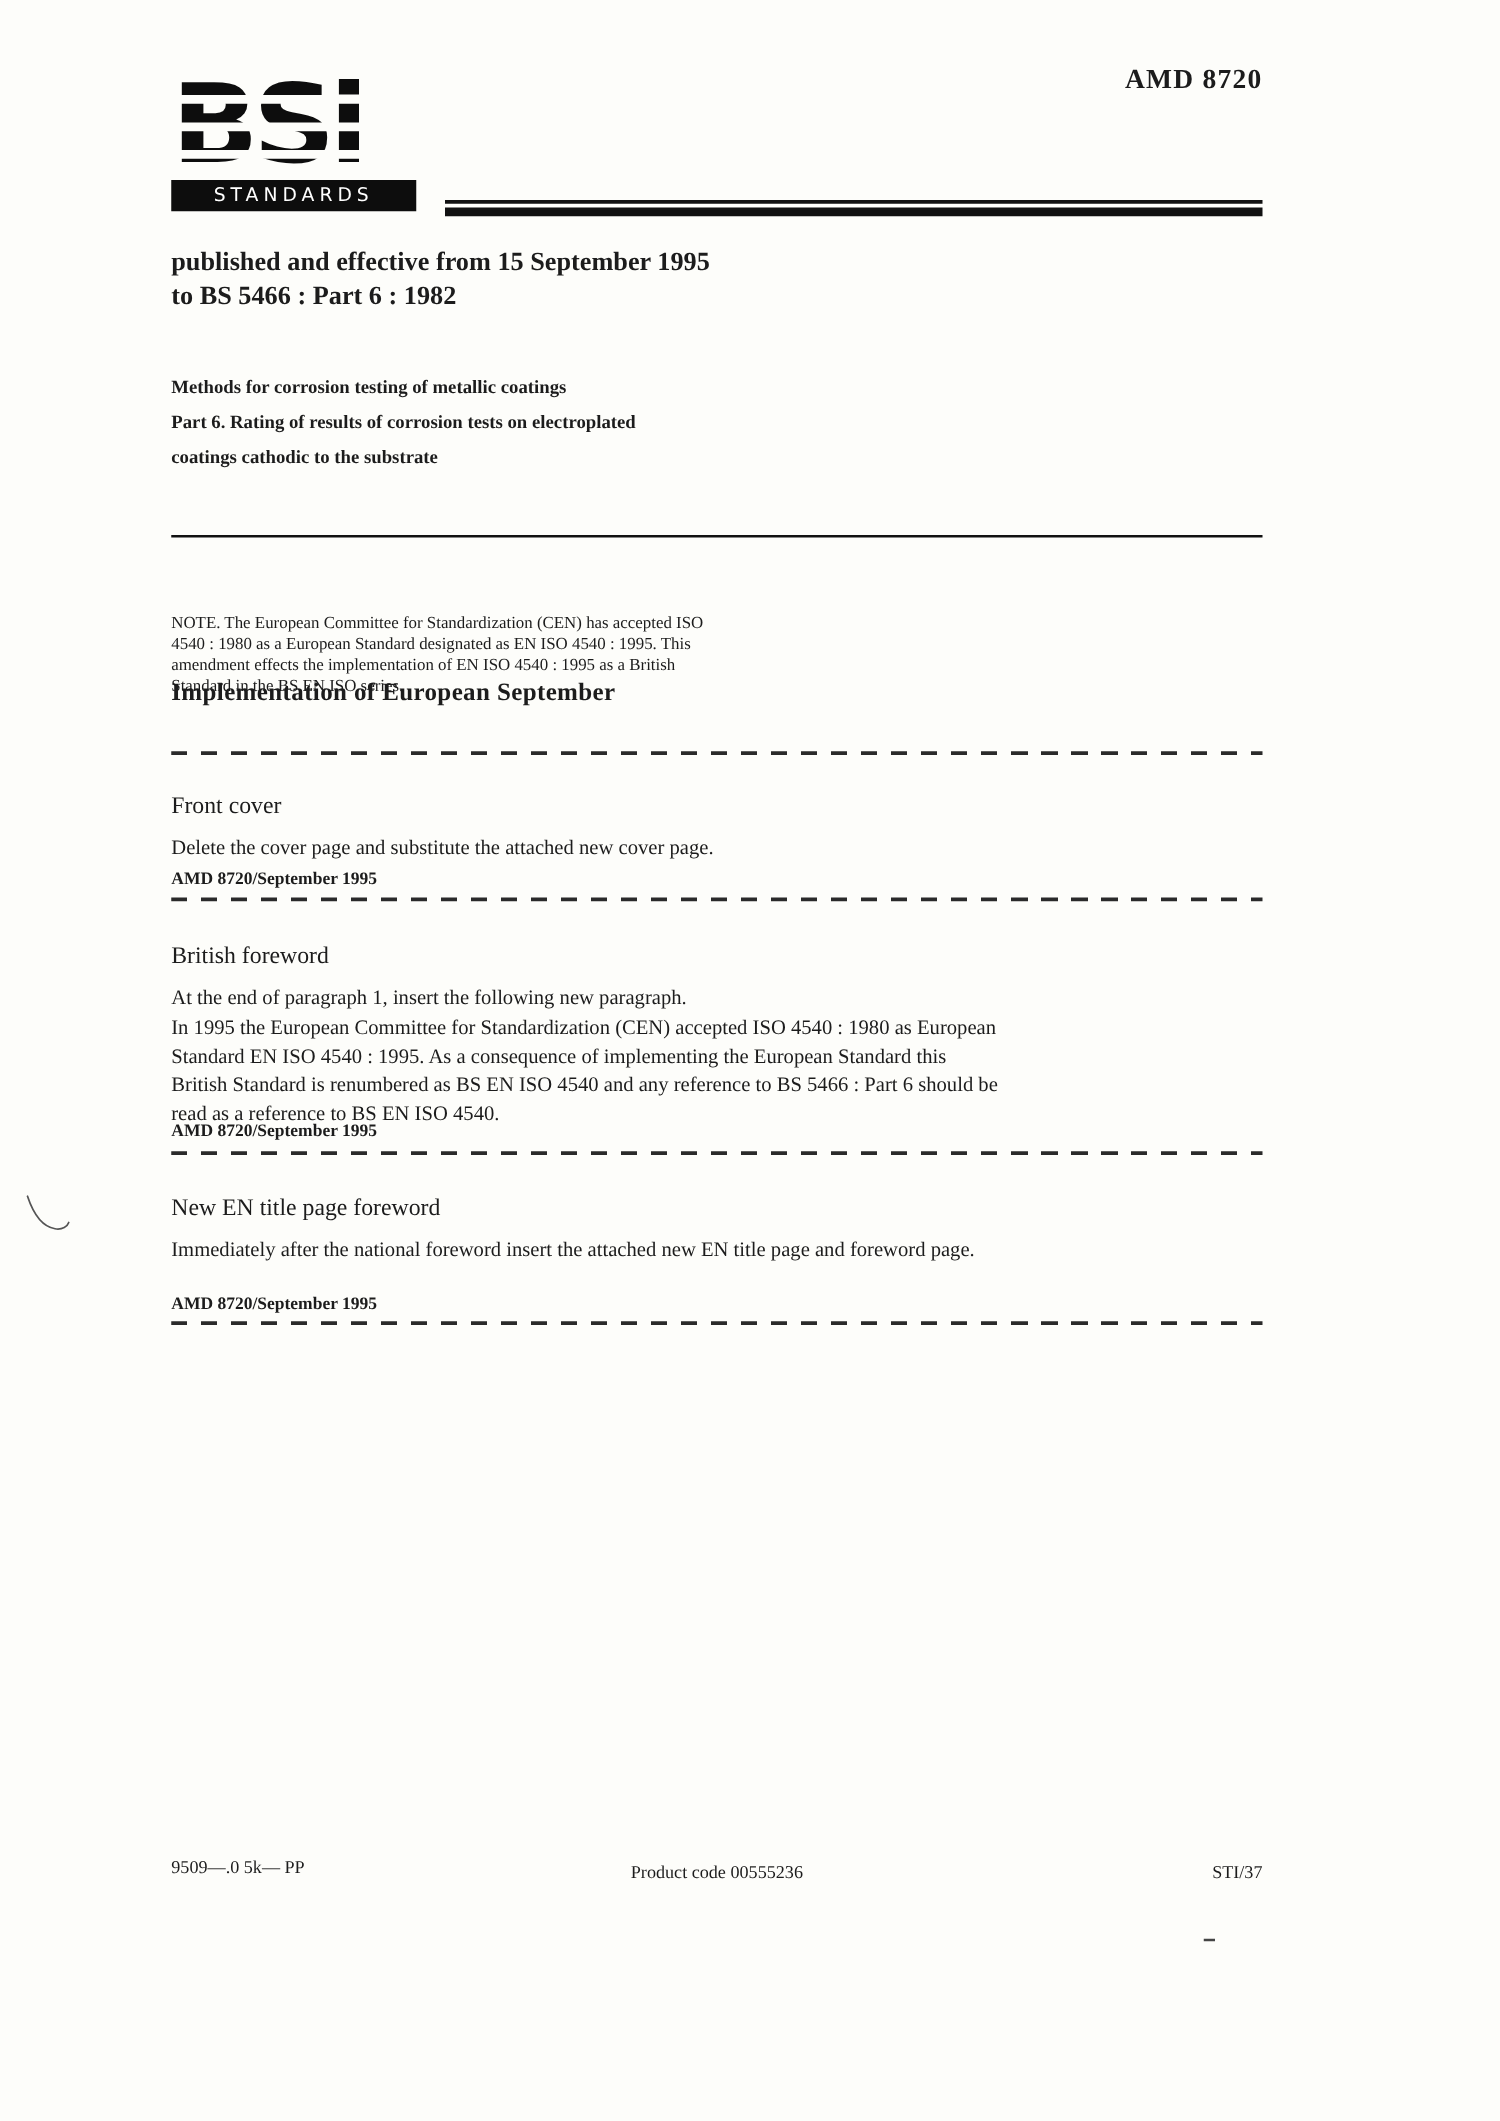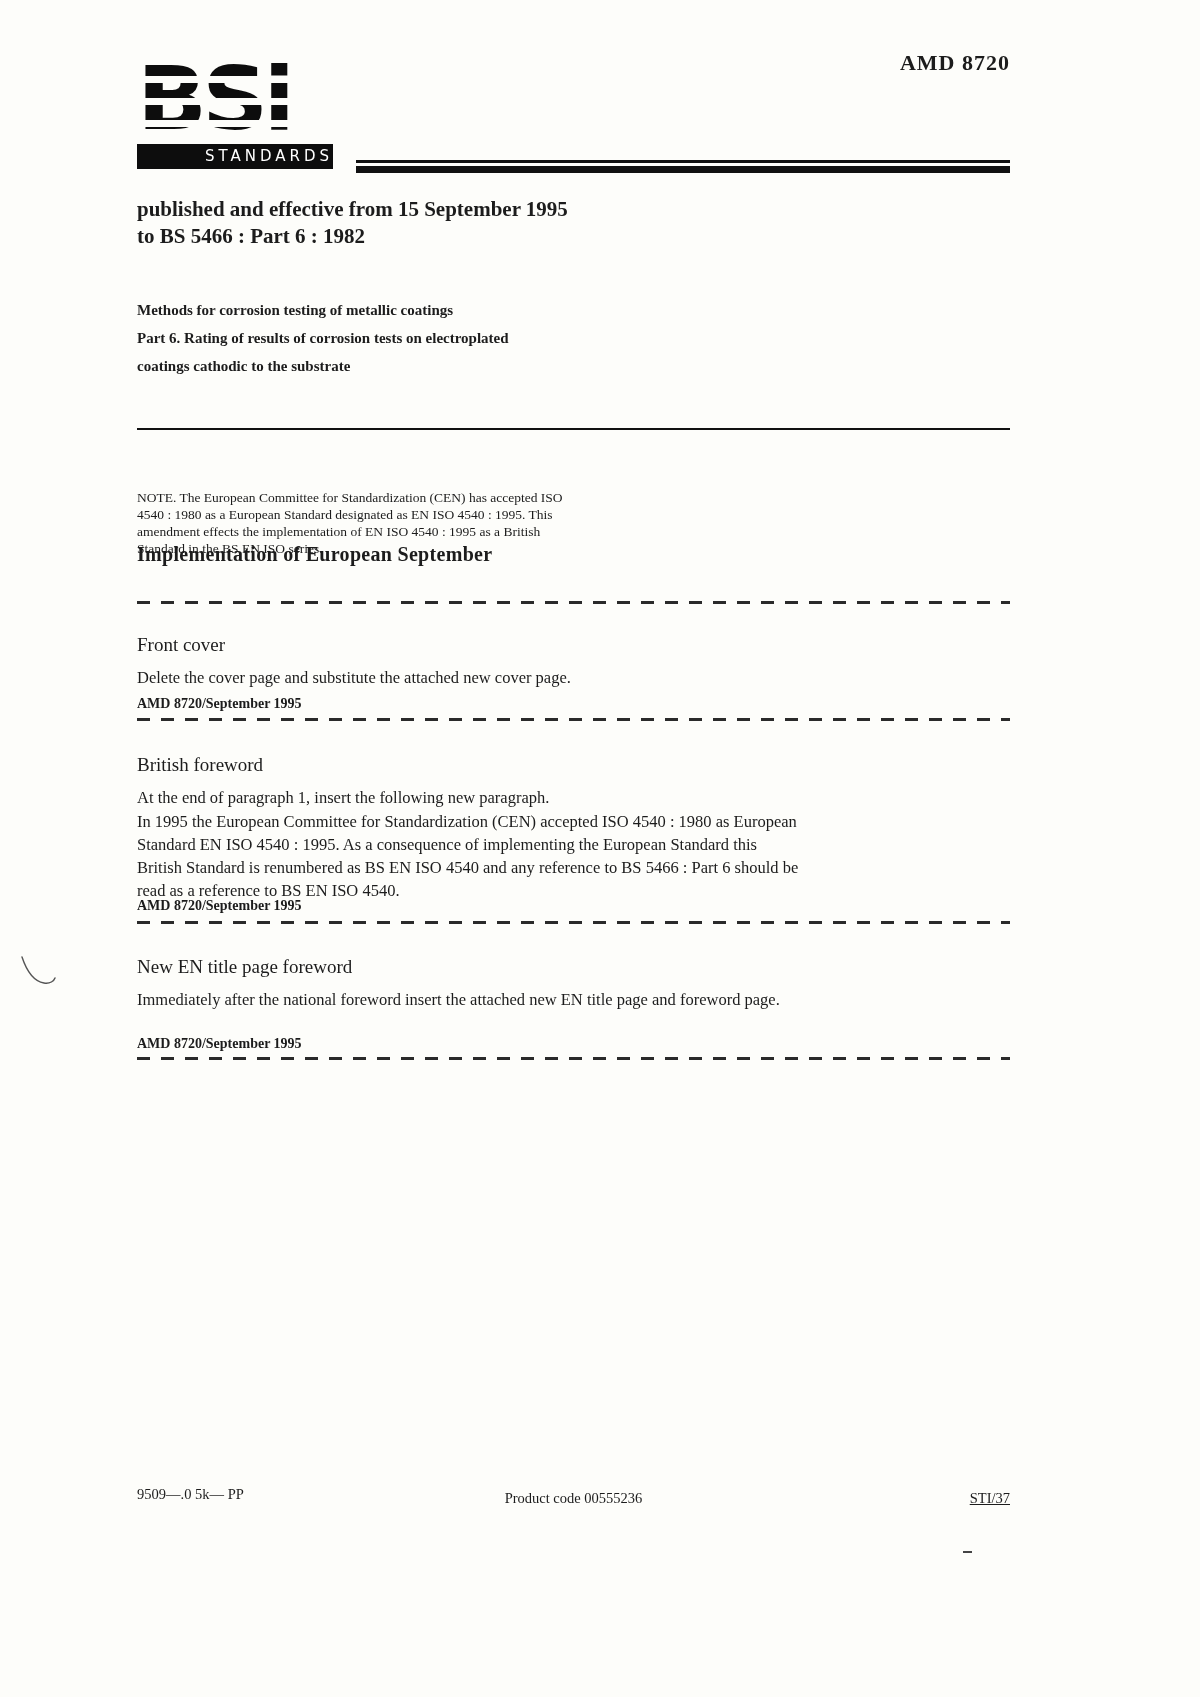--- a/index.html
+++ b/index.html
@@ -33,21 +33,21 @@
   .stripe-1{top:18px;}
   .stripe-2{top:40px;}
   .stripe-3{top:62px;}
   .logo-bar{
     margin-top:2px;
     background:#0d0d0d;
     color:#ffffff;
     font-family:"DejaVu Sans", sans-serif;
     font-size:15px;
     letter-spacing:4px;
-    text-align:right;
+    text-align:center;
     padding:3px 0 4px 0;
   }
 
   
   .top-rule{left:356px;top:160px;width:654px;}
   .top-rule .thin{height:3px;background:#111;}
   .top-rule .thick{height:7px;background:#111;margin-top:3px;}
 
   .amendment{left:137px;top:196px;font-size:21px;font-weight:bold;line-height:27px;}
   .title{left:137px;top:296px;font-size:15px;font-weight:bold;line-height:28px;}
@@ -80,21 +80,21 @@
   .sec2-para2{left:137px;top:810px;width:668px;}
   .sec2-stamp{left:137px;top:898px;}
 
   .sec3-heading{left:137px;top:955px;}
   .sec3-para{left:137px;top:988px;width:660px;}
   .sec3-stamp{left:137px;top:1036px;}
 
   .footer{left:137px;right:190px;top:1486px;font-size:14.5px;}
   .footer .left{position:absolute;left:0;top:0;}
   .footer .center{position:absolute;left:0;right:0;top:4px;text-align:center;}
-  .footer .right{position:absolute;right:0;top:4px;text-decoration:underline;}
+  .footer .right{position:absolute;right:0;top:4px;}
 
   .pencil-mark{left:18px;top:955px;}
   .tiny-mark{left:963px;top:1551px;width:9px;height:2px;background:#444;}
 </style>
 </head>
 <body>
 
 <div class="page">
 
   <div class="abs doc-ref">AMD 8720</div>

